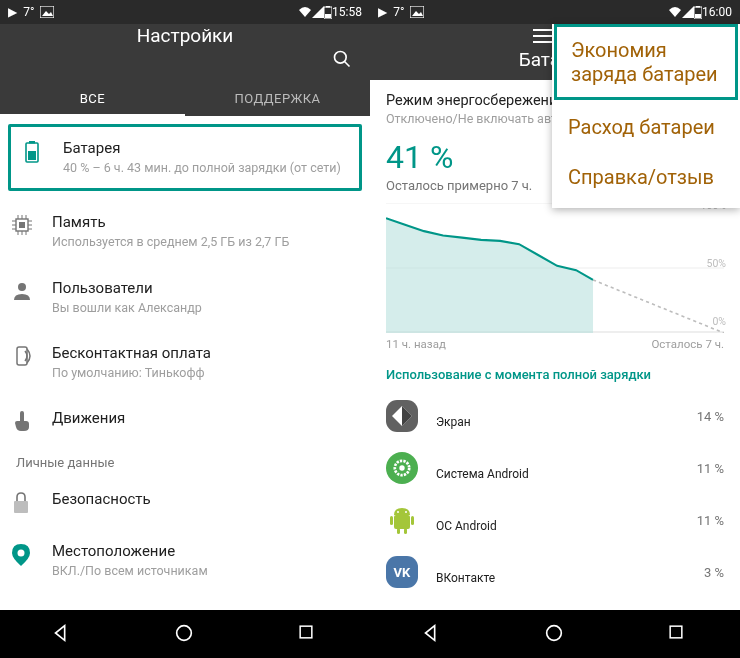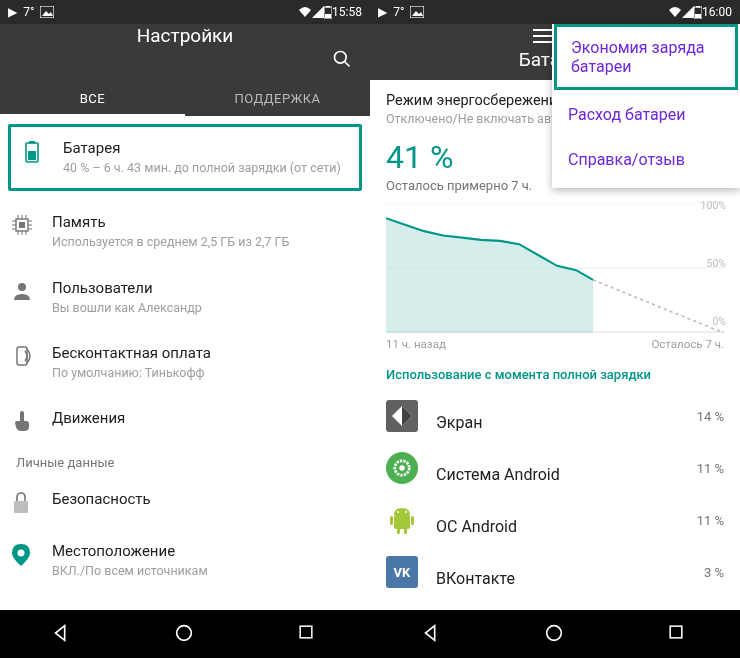--- a/index.html
+++ b/index.html
@@ -34,25 +34,25 @@
 .saver-title { font-size: 14.5px; color: #212121; margin-bottom: 2px; }
 .saver-sub { font-size: 12.5px; color: #9e9e9e; }
 .pct-row { padding: 8px 16px 2px; }
 .pct { font-size: 32px; color: #009688; font-weight: 400; }
 .pct-sub { font-size: 13px; color: #757575; margin-top: 2px; }
 .chart-wrap { position: relative; height: 130px; margin: 8px 16px 4px; }
 .chart-labels { display: flex; justify-content: space-between; font-size: 11.5px; color: #9e9e9e; padding: 0 16px 4px; }
 .axis-label { position: absolute; right: -2px; font-size: 10.5px; color: #bdbdbd; }
 .usage-header { padding: 12px 16px 8px; font-size: 13px; color: #009688; font-weight: 500; }
 .usage-item { display: flex; align-items: center; padding: 10px 16px; }
-.usage-icon { width: 32px; height: 32px; display: flex; align-items: center; justify-content: center; margin-right: 18px; border-radius: 3px; }
-.usage-label { flex: 1; font-size: 16px; color: #212121; margin-top: 12px; }
+.usage-icon { width: 32px; height: 32px; display: flex; align-items: center; justify-content: center; margin-right: 18px; border-radius: 11px; }
+.usage-label { flex: 1; font-size: 12px; color: #212121; margin-top: 12px; }
 .usage-pct { font-size: 13px; color: #757575; }
 .popup-menu { position: absolute; top: 24px; right: 0; width: 188px; background: #fff; box-shadow: 0 2px 8px rgba(0,0,0,0.3); z-index: 10; padding: 6px 0; }
-.popup-item { padding: 13px 16px; font-size: 16px; color: #6d28d9; }
+.popup-item { padding: 13px 16px; font-size: 20px; color: #a16207; }
 .popup-highlight { border: 3px solid #009688; margin: -6px 2px 2px; }
 .popup-highlight .popup-item { padding: 11px 14px; }
 svg { display: block; }
 </style>
 </head>
 <body>
 
 <div class="screen">
   <div class="status-bar">
     <div class="status-left">

